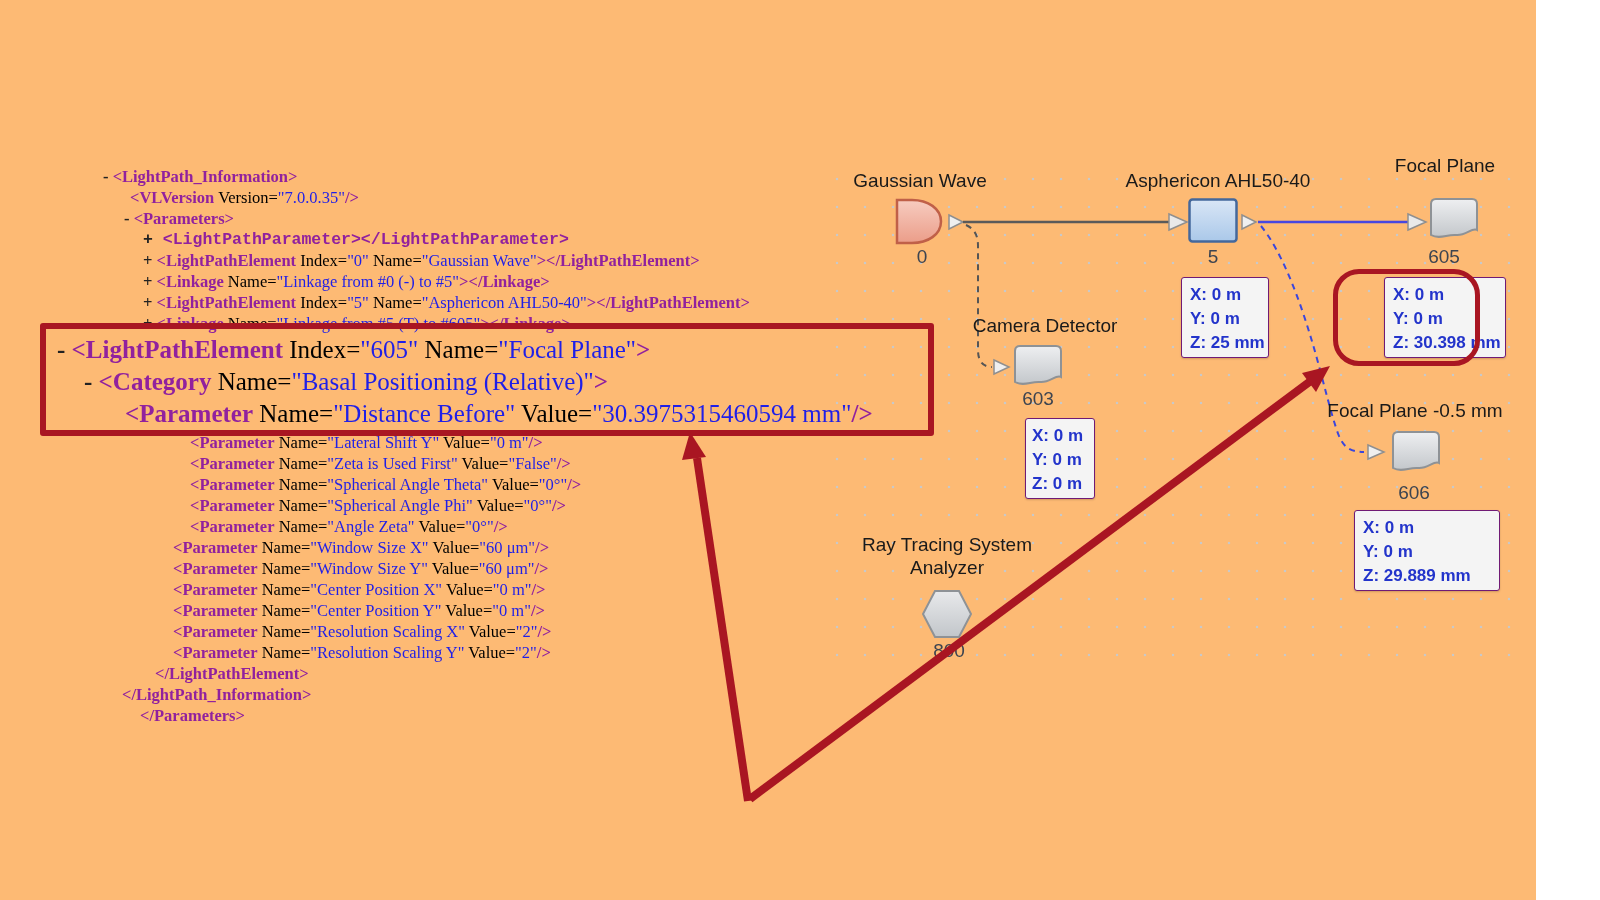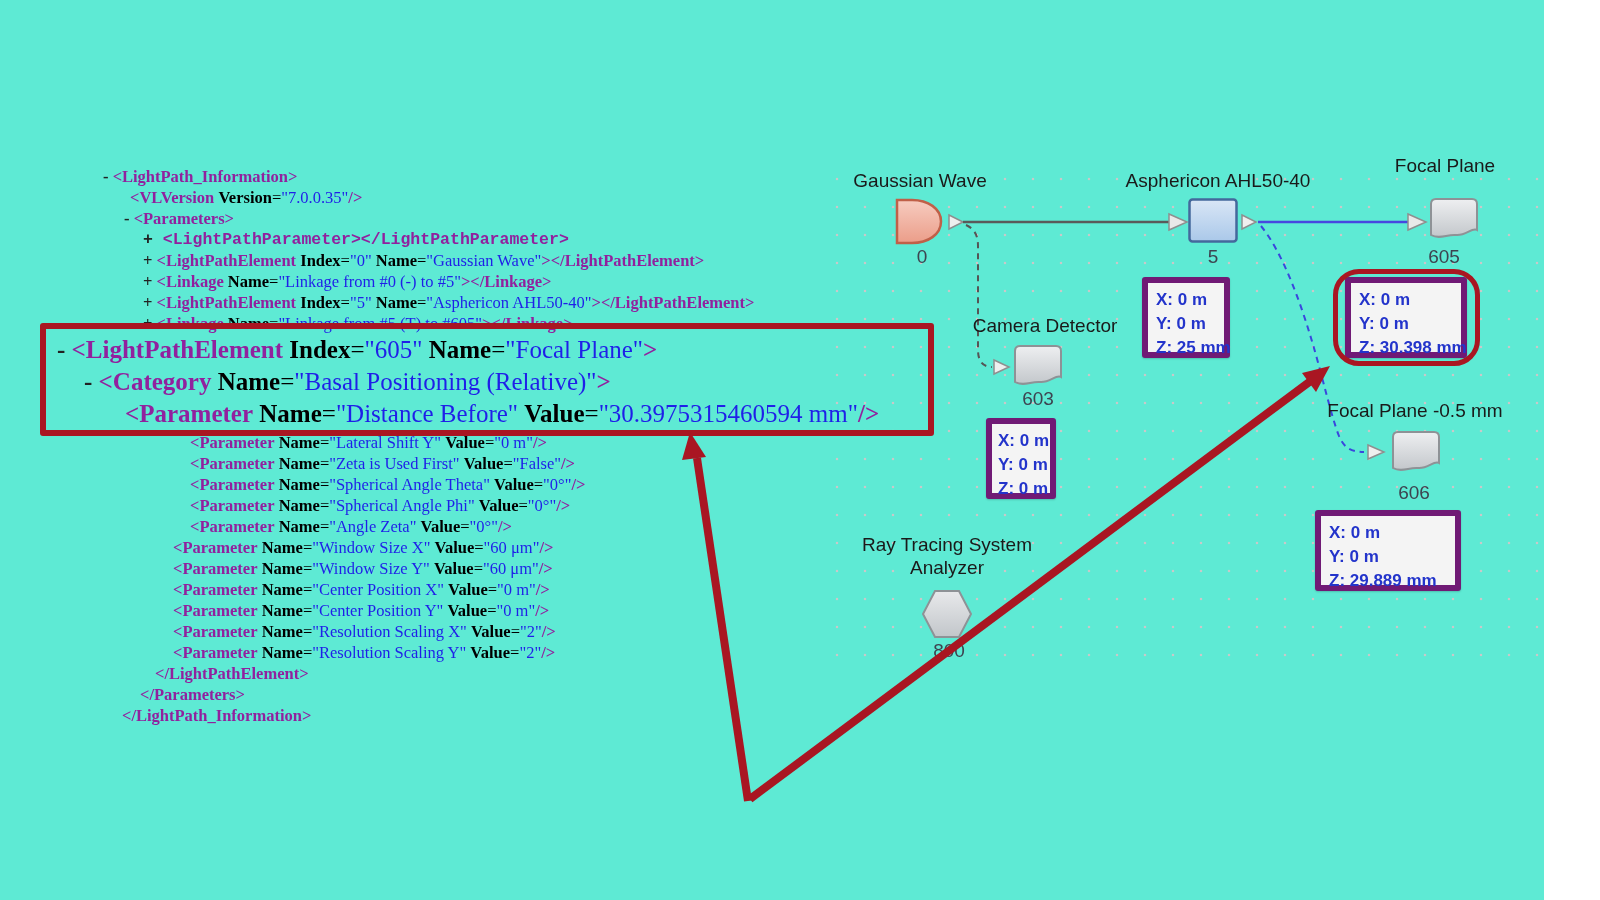--- a/index.html
+++ b/index.html
@@ -1,49 +1,49 @@
 <!DOCTYPE html>
 <html><head>
 <meta charset="utf-8">
 <style>
   html,body{margin:0;padding:0;background:#ffffff;}
-  #stage{position:relative;width:1536px;height:900px;overflow:hidden;background:#5eead4;
-         font-family:"Liberation Sans",sans-serif;padding-left:8px;}
+  #stage{position:relative;width:1536px;height:900px;overflow:hidden;background:#fdba74;
+         font-family:"Liberation Sans",sans-serif;}
 
   
   .xgroup{position:absolute;left:40px;z-index:5;font-family:"Liberation Serif",serif;
           font-size:16.5px;line-height:21px;white-space:nowrap;}
   .xgroup.big{font-size:25px;line-height:32px;}
   .xline{white-space:pre;}
   .xt{color:#91219E;font-weight:bold;}
-  .xa{color:#000;font-weight:bold;margin-top:13px;}
+  .xa{color:#000;font-weight:normal;margin-top:13px;}
   .xv{color:#1f1fe8;}
   .xmk{color:#222;font-weight:bold;}
   .xp{color:#000;}
 
   
   #highlight-box{position:absolute;left:40px;top:323px;width:894px;height:113px;
                  border:6px solid #A91622;border-radius:3px;box-sizing:border-box;
                  background:transparent;z-index:30;}
 
   
   #grid{position:absolute;left:832px;top:162px;width:713px;height:500px;z-index:1;
         background-image:radial-gradient(circle,#c9c9c9 1.4px,transparent 1.6px);
         background-size:28px 28px;background-position:19px 3px;}
 
   .node-label{position:absolute;transform:translateX(-50%);color:#1a1a1a;
               font-size:19px;text-align:center;white-space:nowrap;z-index:10;}
   .node-num{position:absolute;transform:translateX(-50%);color:#3d4450;
             font-size:19px;text-align:center;white-space:nowrap;z-index:10;}
   .node-icon{position:absolute;z-index:10;}
 
-  .coord-box{position:absolute;background:#f4f4f4;border:6px solid #701a75;border-radius:3px;
+  .coord-box{position:absolute;background:#f4f4f4;border:1px solid #701a75;border-radius:3px;
              box-shadow:0 1px 2px rgba(0,0,0,.18);padding:5px 8px;z-index:12;
              color:#2334cb;font-weight:bold;font-size:17px;line-height:24px;white-space:nowrap;
-             box-sizing:border-box;}
+             box-sizing:border-box;margin-left:39px;}
 
   #highlight-circle{position:absolute;left:1333px;top:269px;width:147px;height:97px;
                     border:5px solid #A91622;border-radius:26px;box-sizing:border-box;z-index:30;}
 
   svg.overlay{position:absolute;left:0;top:0;z-index:8;pointer-events:none;}
   svg.overlay-top{position:absolute;left:0;top:0;z-index:31;pointer-events:none;}
 </style>
 </head>
 <body>
 
@@ -72,22 +72,22 @@
       <div class="xline" style="margin-left: 150px;"><span class="xt">&lt;Parameter</span><span class="xp"> </span><span class="xa">Name</span><span class="xp">=</span><span class="xv">"Spherical Angle Theta"</span><span class="xp"> </span><span class="xa">Value</span><span class="xp">=</span><span class="xv">"0°"</span><span class="xt">/&gt;</span></div>
       <div class="xline" style="margin-left: 150px;"><span class="xt">&lt;Parameter</span><span class="xp"> </span><span class="xa">Name</span><span class="xp">=</span><span class="xv">"Spherical Angle Phi"</span><span class="xp"> </span><span class="xa">Value</span><span class="xp">=</span><span class="xv">"0°"</span><span class="xt">/&gt;</span></div>
       <div class="xline" style="margin-left: 150px;"><span class="xt">&lt;Parameter</span><span class="xp"> </span><span class="xa">Name</span><span class="xp">=</span><span class="xv">"Angle Zeta"</span><span class="xp"> </span><span class="xa">Value</span><span class="xp">=</span><span class="xv">"0°"</span><span class="xt">/&gt;</span></div>
       <div class="xline" style="margin-left: 133px;"><span class="xt">&lt;Parameter</span><span class="xp"> </span><span class="xa">Name</span><span class="xp">=</span><span class="xv">"Window Size X"</span><span class="xp"> </span><span class="xa">Value</span><span class="xp">=</span><span class="xv">"60 μm"</span><span class="xt">/&gt;</span></div>
       <div class="xline" style="margin-left: 133px;"><span class="xt">&lt;Parameter</span><span class="xp"> </span><span class="xa">Name</span><span class="xp">=</span><span class="xv">"Window Size Y"</span><span class="xp"> </span><span class="xa">Value</span><span class="xp">=</span><span class="xv">"60 μm"</span><span class="xt">/&gt;</span></div>
       <div class="xline" style="margin-left: 133px;"><span class="xt">&lt;Parameter</span><span class="xp"> </span><span class="xa">Name</span><span class="xp">=</span><span class="xv">"Center Position X"</span><span class="xp"> </span><span class="xa">Value</span><span class="xp">=</span><span class="xv">"0 m"</span><span class="xt">/&gt;</span></div>
       <div class="xline" style="margin-left: 133px;"><span class="xt">&lt;Parameter</span><span class="xp"> </span><span class="xa">Name</span><span class="xp">=</span><span class="xv">"Center Position Y"</span><span class="xp"> </span><span class="xa">Value</span><span class="xp">=</span><span class="xv">"0 m"</span><span class="xt">/&gt;</span></div>
       <div class="xline" style="margin-left: 133px;"><span class="xt">&lt;Parameter</span><span class="xp"> </span><span class="xa">Name</span><span class="xp">=</span><span class="xv">"Resolution Scaling X"</span><span class="xp"> </span><span class="xa">Value</span><span class="xp">=</span><span class="xv">"2"</span><span class="xt">/&gt;</span></div>
       <div class="xline" style="margin-left: 133px;"><span class="xt">&lt;Parameter</span><span class="xp"> </span><span class="xa">Name</span><span class="xp">=</span><span class="xv">"Resolution Scaling Y"</span><span class="xp"> </span><span class="xa">Value</span><span class="xp">=</span><span class="xv">"2"</span><span class="xt">/&gt;</span></div>
       <div class="xline" style="margin-left: 115px;"><span class="xt">&lt;/LightPathElement</span><span class="xt">&gt;</span></div>
+      <div class="xline" style="margin-left: 82px;"><span class="xt">&lt;/LightPath_Information</span><span class="xt">&gt;</span></div>
       <div class="xline" style="margin-left: 100px;"><span class="xt">&lt;/Parameters</span><span class="xt">&gt;</span></div>
-      <div class="xline" style="margin-left: 82px;"><span class="xt">&lt;/LightPath_Information</span><span class="xt">&gt;</span></div>
     </div>
 
   <svg class="overlay" width="1600" height="900">
 
     <polygon points="949,215 963,222 949,229" fill="#efefef" stroke="#8f8f8f" stroke-width="1.5"></polygon>
 
     <line x1="963" y1="222" x2="1169" y2="222" stroke="#5a5a5a" stroke-width="2.5"></line>
     <polygon points="1169,214 1187,222 1169,230" fill="#e9e9e9" stroke="#8f8f8f" stroke-width="1.5"></polygon>
 
     <polygon points="1242,215 1256,222 1242,229" fill="#efefef" stroke="#8f8f8f" stroke-width="1.5"></polygon>

